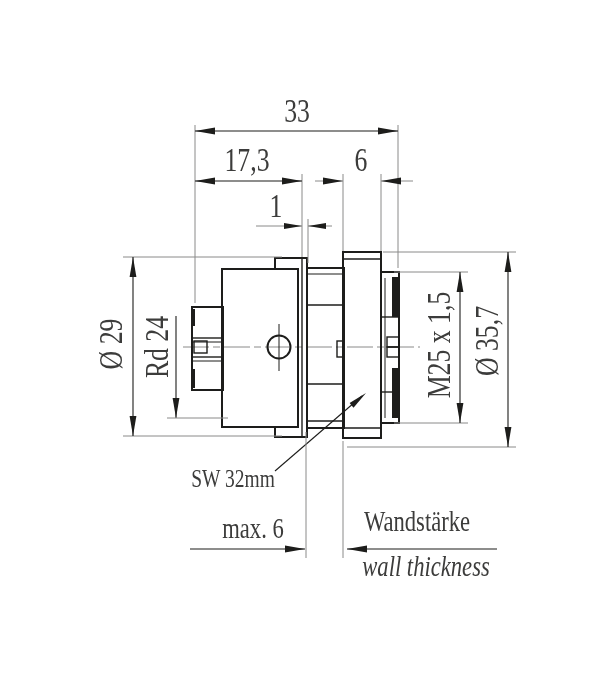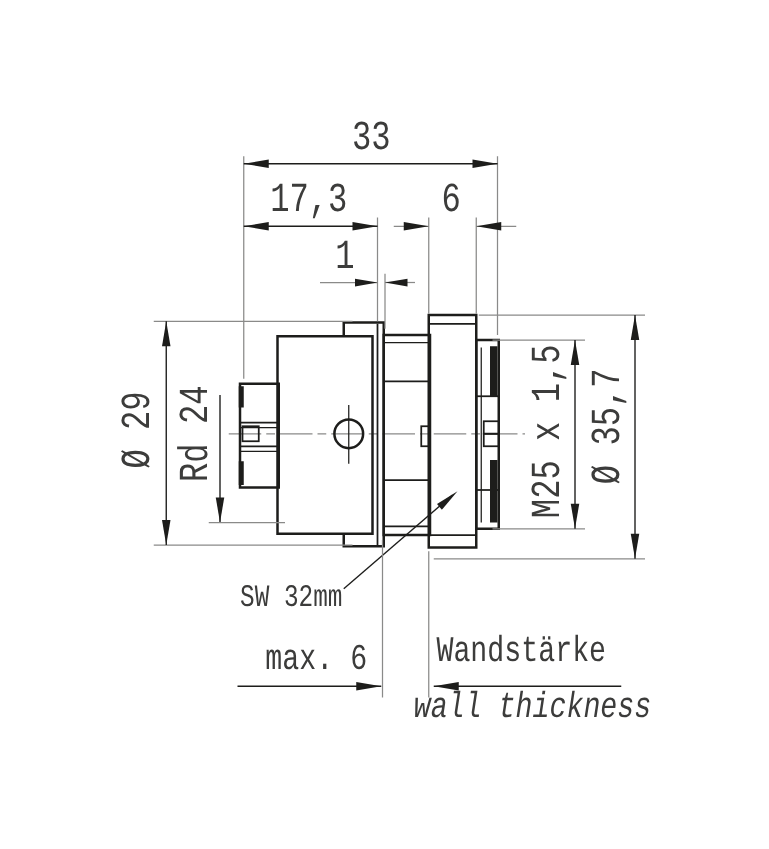--- a/index.html
+++ b/index.html
@@ -1,20 +1,20 @@
 <!DOCTYPE html>
 <html><head>
 <meta charset="utf-8">
 <style>
   html,body{margin:0;padding:0;background:#fff;}
   #canvas{
     position:relative;
     width:561px;height:679px;
     background:var(--bg,#fff);
-    font-family:Liberation Mono, monospace;
+    font-family:Liberation Serif, serif;
     overflow:hidden;
   }
   #drawing-svg{position:absolute;left:0;top:0;}
   .ln  {stroke:var(--line,#1d1d1b);stroke-width:2;fill:none;}
   .ln15{stroke:var(--line,#1d1d1b);stroke-width:1.4;fill:none;}
   .thin{stroke:var(--line,#1d1d1b);stroke-width:1;fill:none;}
   .dim {stroke:var(--line,#1d1d1b);stroke-width:1.1;fill:none;}
   .ext {stroke:var(--ext,#878787);stroke-width:1;fill:none;}
   .ah  {fill:var(--line,#1d1d1b);stroke:none;}
   .dk  {fill:var(--line,#1d1d1b);stroke:none;}

